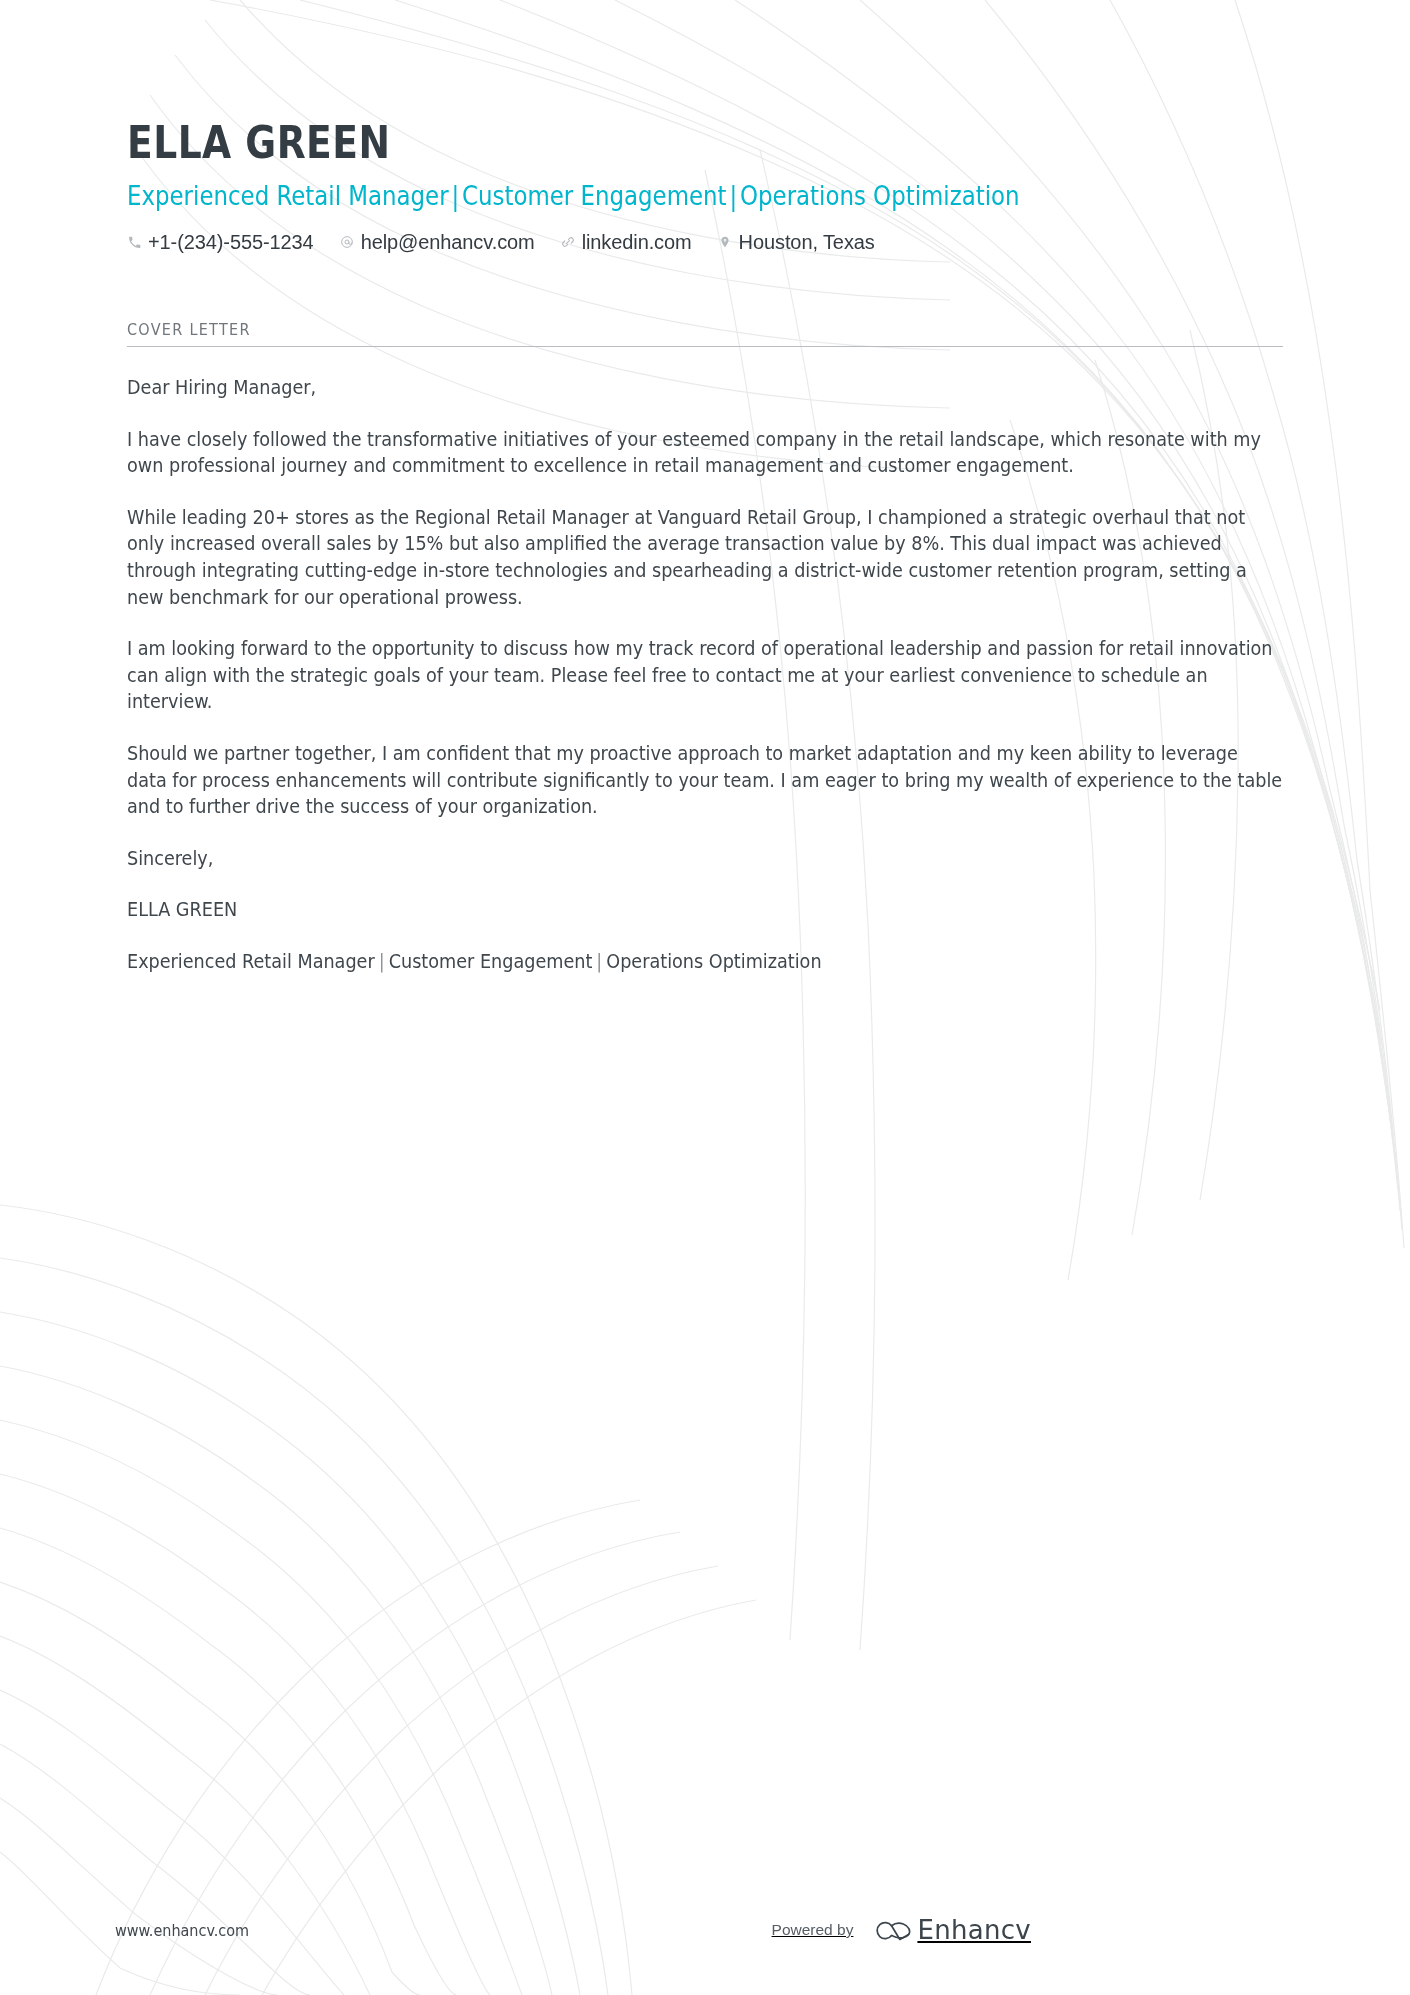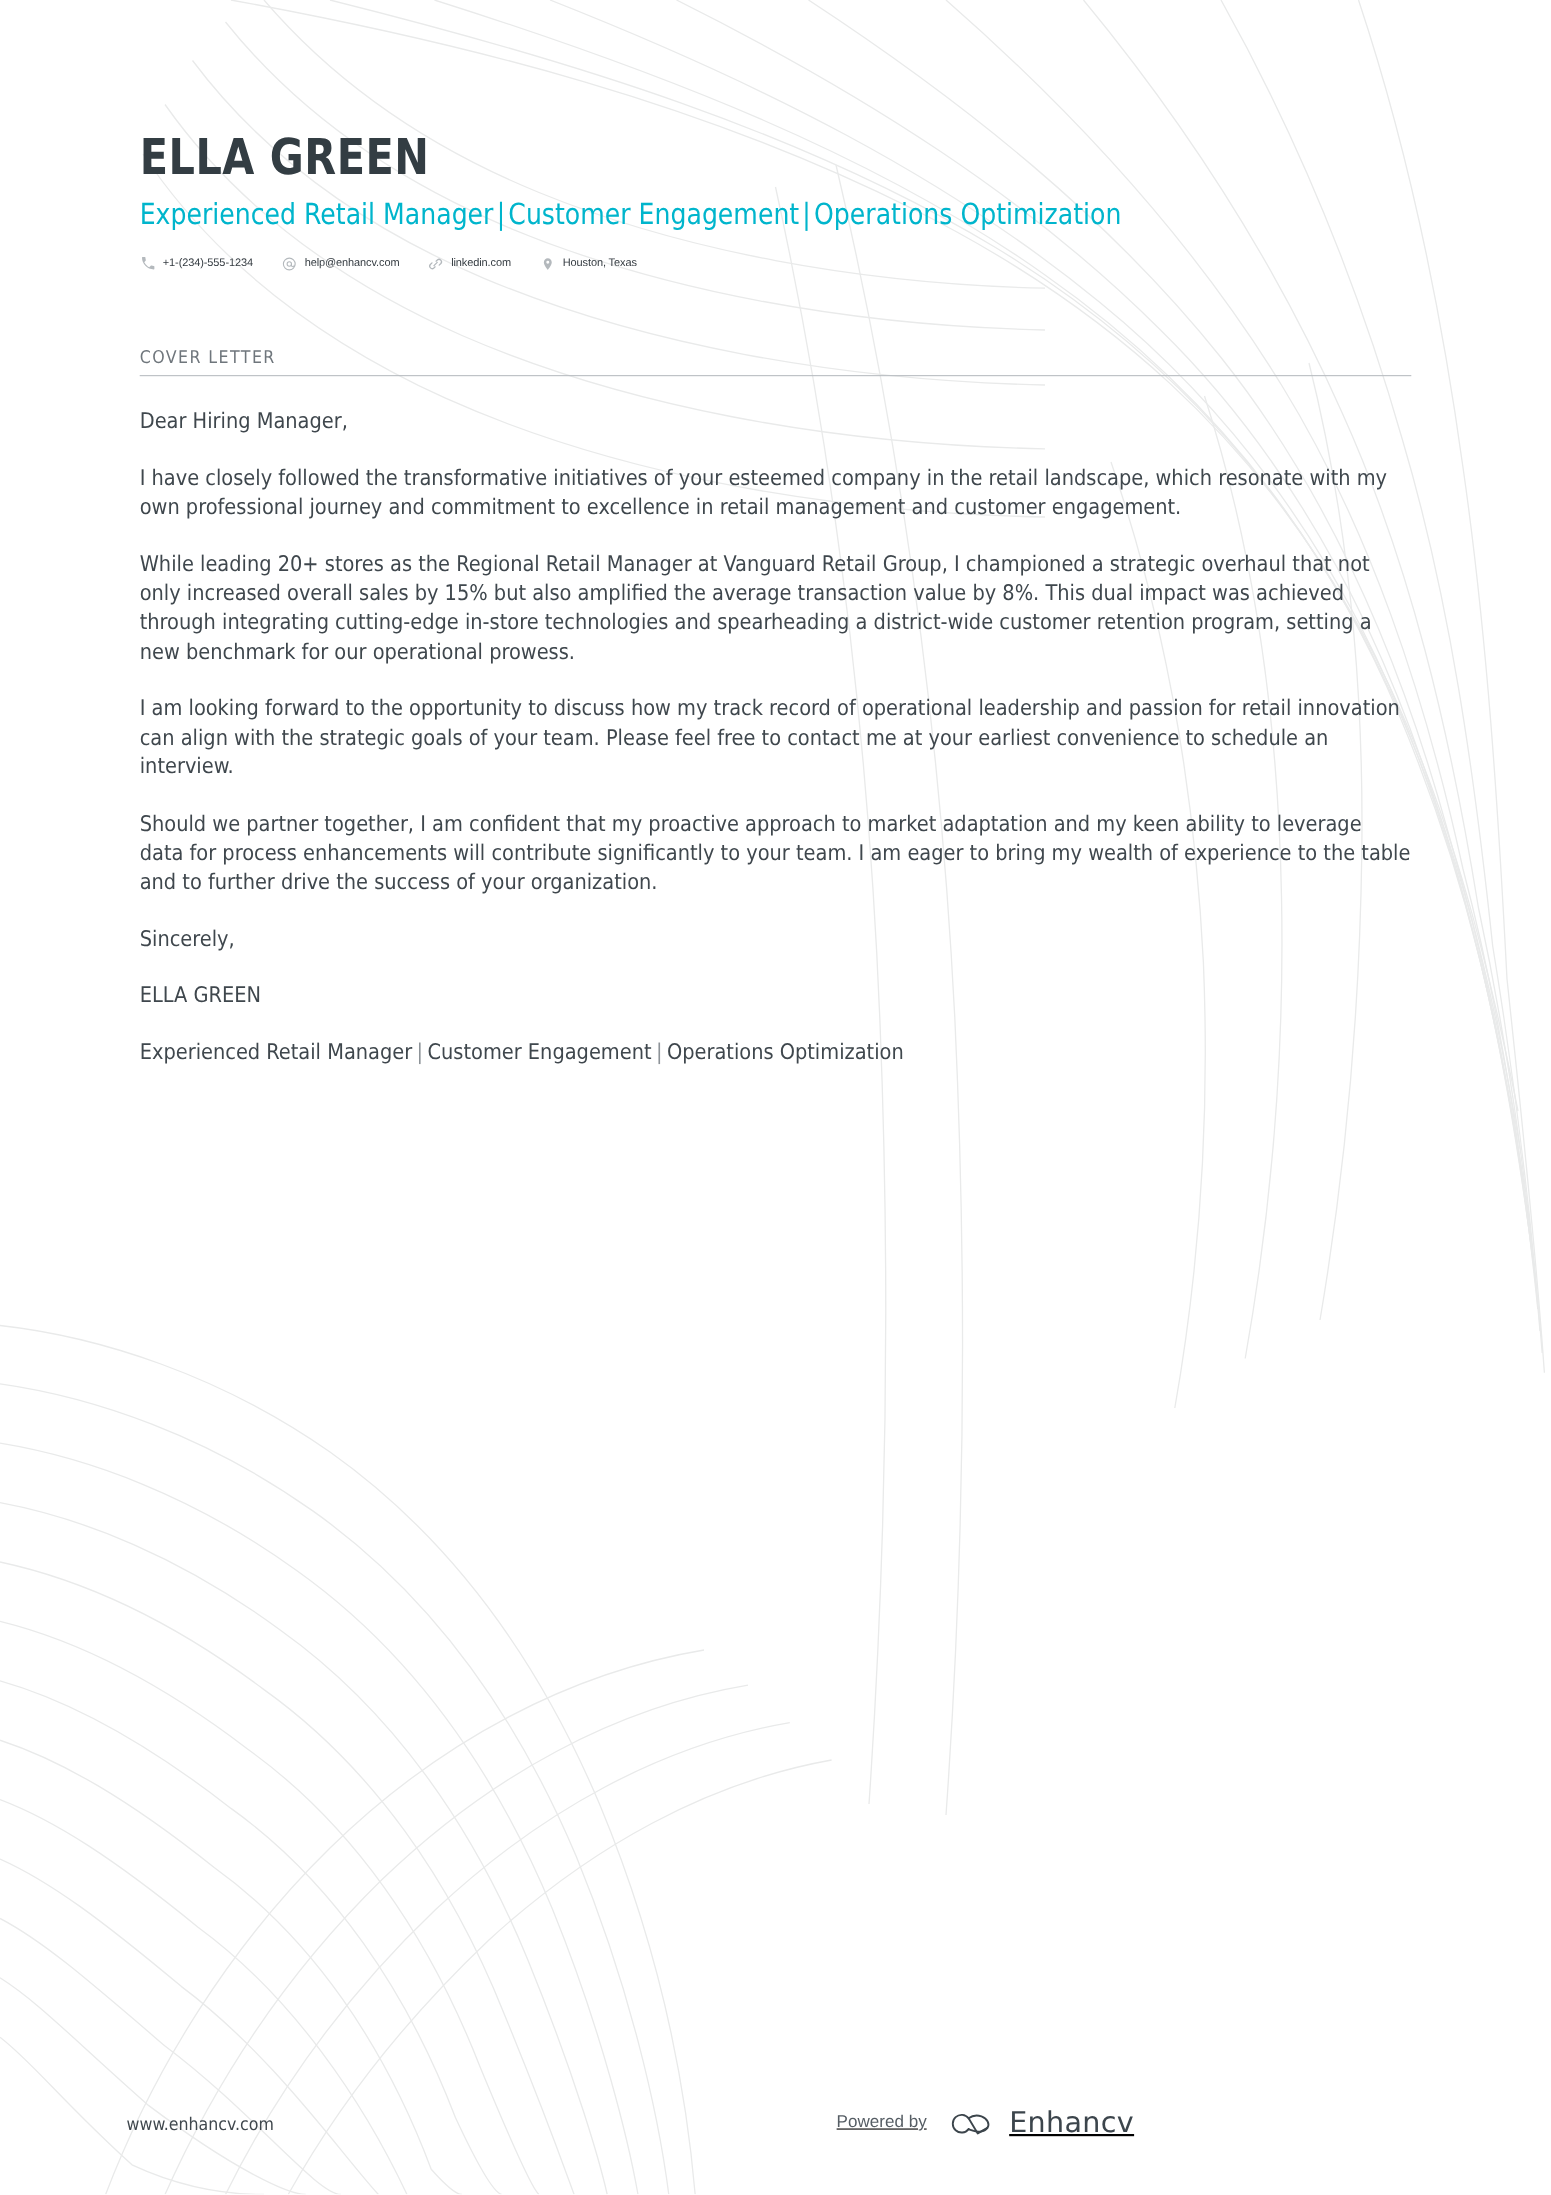--- a/index.html
+++ b/index.html
@@ -92,21 +92,21 @@
     align-items: center;
     justify-content: center;
     width: 14px;
     height: 15px;
     color: #b4b9bd;
     flex: 0 0 auto;
   }
   .contact-item .ico svg { display: block; }
   .contact-text {
     font-family: "Liberation Sans", sans-serif;
-    font-size: 10px;
+    font-size: 20px;
     color: #343b41;
     letter-spacing: -0.1px;
   }
 
   
   .section {
     margin-top: 68px;
   }
   .section-title {
     font-family: "Liberation Sans Narrow", "DejaVu Sans Condensed", "Liberation Sans", sans-serif;
@@ -169,21 +169,21 @@
     text-decoration: underline;
   }
   .powered-by {
     font-size: 15.5px;
     color: #555d64;
     font-family: "Liberation Sans", sans-serif;
   }
   .brand-lockup {
     display: flex;
     align-items: flex-start;
-    gap: 11px;
+    gap: 0;
   }
   .brand-mark { display: block; color: #3c454c; }
   .brand-name {
     font-size: 26px;
     color: #3c454c;
     letter-spacing: 0.3px;
     font-family: "DejaVu Sans", sans-serif;
     font-weight: 400;
   }
 </style>

